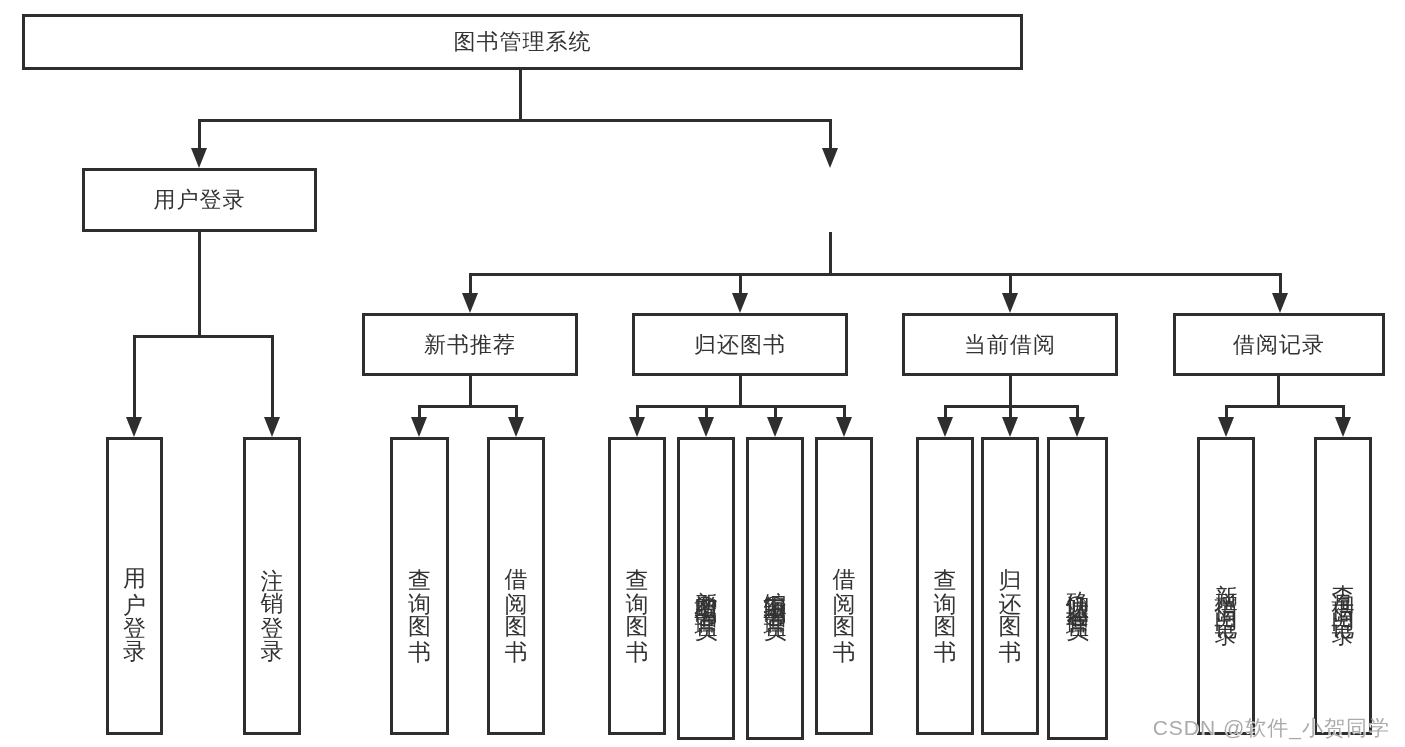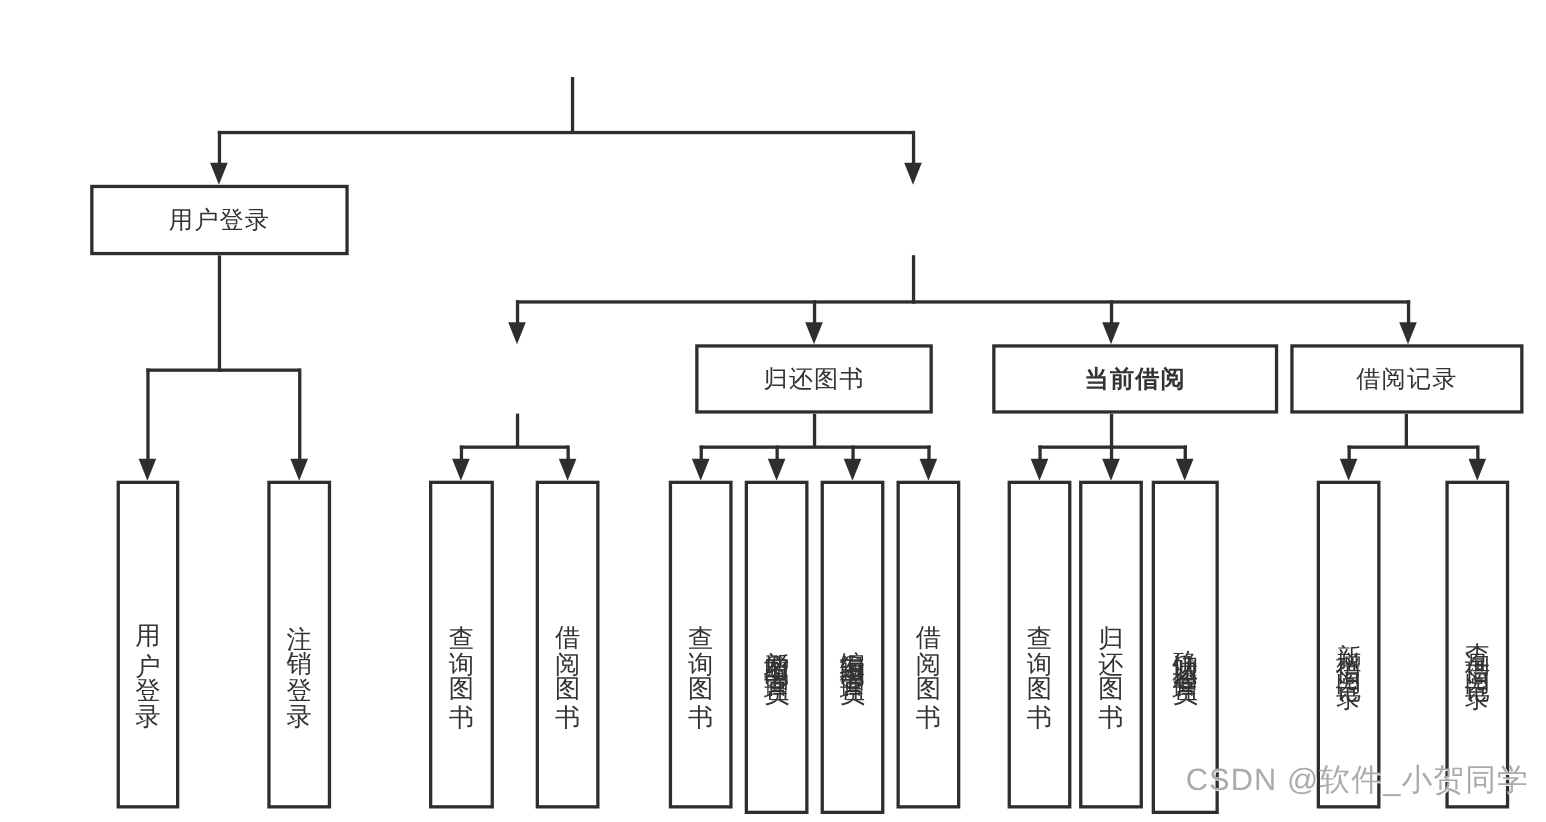--- a/index.html
+++ b/index.html
@@ -69,33 +69,36 @@
     width: 0; height: 0;
     border-left: 8.5px solid transparent;
     border-right: 8.5px solid transparent;
     border-top: 20px solid var(--line);
     z-index: 1;
   }
 
   .watermark {
     position: absolute;
     right: 15px;
-    bottom: 19px;
-    font-size: 28px;
+    bottom: 5px;
+    font-size: 21px;
     color: var(--watermark);
     letter-spacing: 1px;
     z-index: 3;
     text-shadow: 1px 1px 0 rgba(255,255,255,0.9);
   }
 </style>
 </head>
 <body>
 
 <div id="canvas">
 
+  <div class="node" style="left:22px; top:14px; width:1001px; height:56px;">
+    <span>图书管理系统</span>
+  </div>
 
   <div class="vline" style="left:518.5px; top:70px; height:51px;"></div>
   <div class="hline" style="left:197.5px; top:119px; width:633px;"></div>
   <div class="vline" style="left:197.5px; top:119px; height:31px;"></div>
   <div class="arrow" style="left:190.5px; top:148px;"></div>
   <div class="vline" style="left:828.5px; top:119px; height:31px;"></div>
   <div class="arrow" style="left:821.5px; top:148px;"></div>
 
   <div class="node" style="left:82px; top:168px; width:235px; height:64px;">
     <span>用户登录</span>
@@ -112,24 +115,27 @@
   <div class="hline" style="left:468.5px; top:273px; width:813px;"></div>
   <div class="vline" style="left:468.5px; top:273px; height:22px;"></div>
   <div class="arrow" style="left:461.5px; top:293px;"></div>
   <div class="vline" style="left:738.5px; top:273px; height:22px;"></div>
   <div class="arrow" style="left:731.5px; top:293px;"></div>
   <div class="vline" style="left:1008.5px; top:273px; height:22px;"></div>
   <div class="arrow" style="left:1001.5px; top:293px;"></div>
   <div class="vline" style="left:1278.5px; top:273px; height:22px;"></div>
   <div class="arrow" style="left:1271.5px; top:293px;"></div>
 
+  <div class="node" style="left:362px; top:313px; width:216px; height:63px;">
+    <span>新书推荐</span>
+  </div>
   <div class="node" style="left:632px; top:313px; width:216px; height:63px;">
     <span>归还图书</span>
   </div>
-  <div class="node" style="left:902px; top:313px; width:260px; height:63px;font-weight:bold;">
+  <div class="node" style="left:902px; top:313px; width:216px; height:63px;">
     <span>当前借阅</span>
   </div>
   <div class="node" style="left:1173px; top:313px; width:212px; height:63px;">
     <span>借阅记录</span>
   </div>
 
   <div class="vline" style="left:468.5px; top:376px; height:31px;"></div>
   <div class="hline" style="left:418px; top:405px; width:99px;"></div>
   <div class="vline" style="left:418px; top:405px; height:14px;"></div>
   <div class="arrow" style="left:411px; top:417px;"></div>

